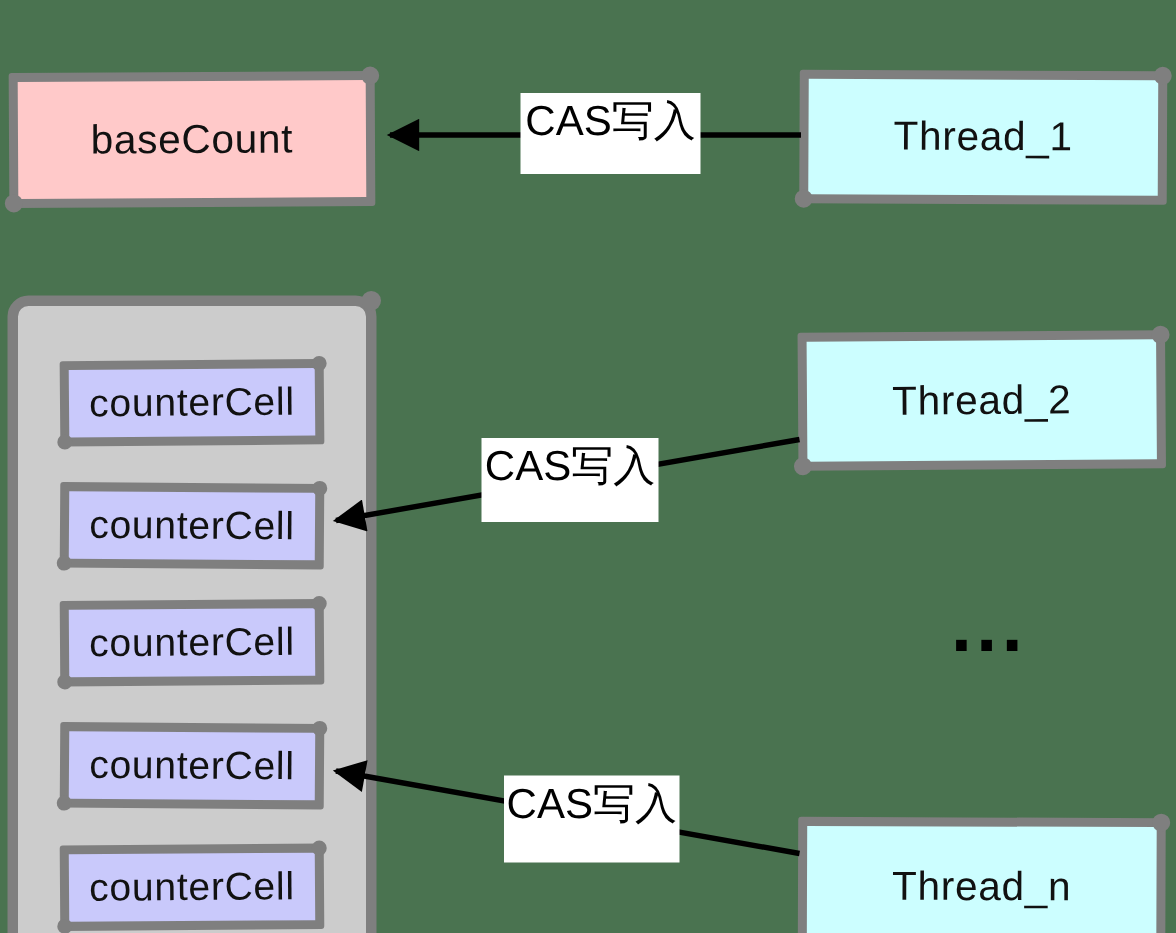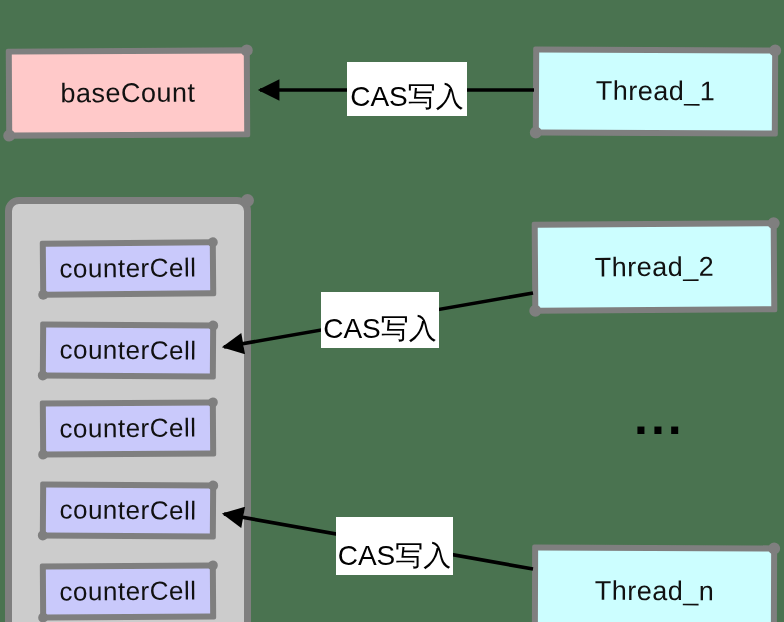--- a/index.html
+++ b/index.html
@@ -98,21 +98,21 @@
     stroke: var(--arrow, #000000);
     stroke-width: 3.6;
   }
 
   .cas-label {
     position: absolute;
     box-sizing: border-box;
     background: var(--label-bg, #FFFFFF);
     color: #000;
     display: flex;
-    align-items: flex-end;
+    align-items: flex-start;
     justify-content: center;
     font-size: 28px;
     white-space: nowrap;
   }
   .cas-1 { left: 347px; top: 22px;  width: 120px; height: 54px; }
   .cas-2 { left: 321px; top: 252px; width: 118px; height: 56px; }
   .cas-3 { left: 336px; top: 477px; width: 117px; height: 58px; }
 
   .ellipsis {
     position: absolute;

